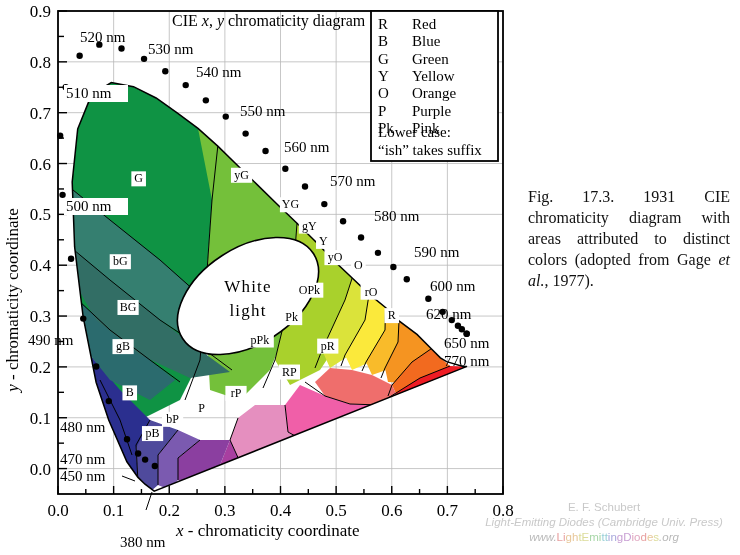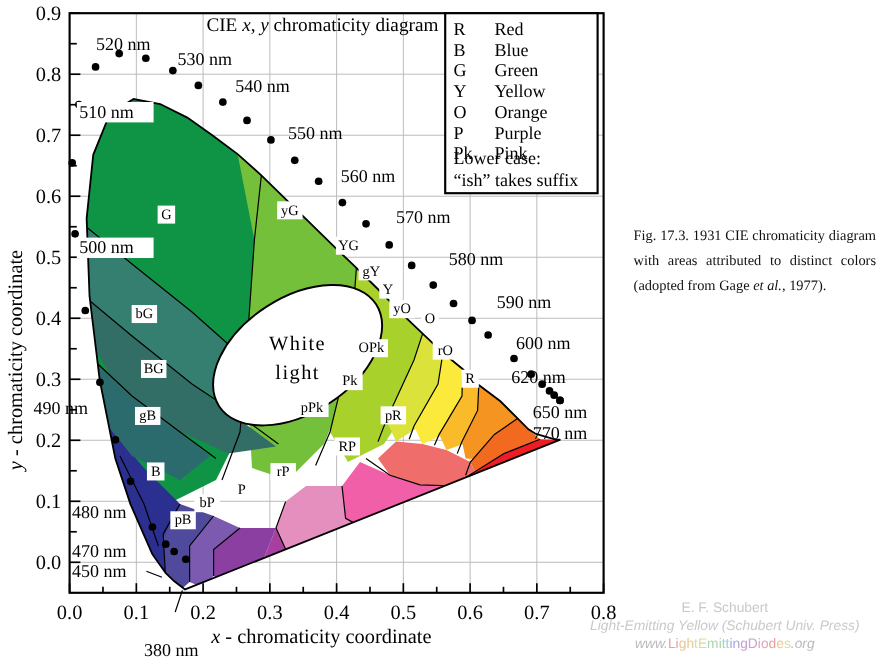--- a/index.html
+++ b/index.html
@@ -16,21 +16,21 @@
   .axlab{font-family:"Liberation Serif",serif;font-size:17px;fill:#000;}
   .nmlab{font-family:"Liberation Serif",serif;font-size:15px;fill:#000;}
   .rglab{font-family:"Liberation Serif",serif;font-size:12px;fill:#000;}
   .title{font-family:"Liberation Serif",serif;font-size:16px;fill:#000;}
   .legtxt{font-family:"Liberation Serif",serif;font-size:15px;fill:#000;}
   .whitelab{font-family:"Liberation Serif",serif;font-size:17px;fill:#000;letter-spacing:1.2px;}
 
   #caption{
     position:absolute;left:528px;top:186px;width:202px;
     font-family:"Liberation Serif",serif;
-    font-size:12px;line-height:21px;
+    font-size:16px;line-height:21px;
     text-align:justify;
     color:#111;
   }
   #caption .it{font-style:italic;}
 
   #attrib{
     position:absolute;left:470px;top:500px;width:268px;
     text-align:center;
     font-family:"Liberation Sans",sans-serif;
     font-size:11.5px;line-height:15px;
@@ -504,18 +504,18 @@
     <span>Fig. 17.3. 1931 CIE</span>
     <span>chromaticity diagram</span>
     <span>with areas attributed</span>
     <span>to distinct colors</span>
     <span>(adopted from Gage</span>
     <span class="it">et al.</span><span>, 1977).</span>
   </div>
 
   <div id="attrib">
     <div class="l1">E. F. Schubert</div>
-    <div class="l2"><span>Light-Emitting Yellow</span><span> (Schubert Univ. Press)</span></div>
+    <div class="l2"><span>Light-Emitting Diodes</span><span> (Cambridge Univ. Press)</span></div>
     <div class="l3">
       <span class="w">www.</span><span id="brandurl"><span class="c1">L</span><span class="c1">i</span><span class="c2">g</span><span class="c2">h</span><span class="c3">t</span><span class="c3">E</span><span class="c4">m</span><span class="c4">i</span><span class="c5">t</span><span class="c5">t</span><span class="c6">i</span><span class="c6">n</span><span class="c7">g</span><span class="c7">D</span><span class="c8">i</span><span class="c8">o</span><span class="c1">d</span><span class="c2">e</span><span class="c3">s</span></span><span class="w">.org</span>
     </div>
   </div>
 </div>
 
 </body></html>

